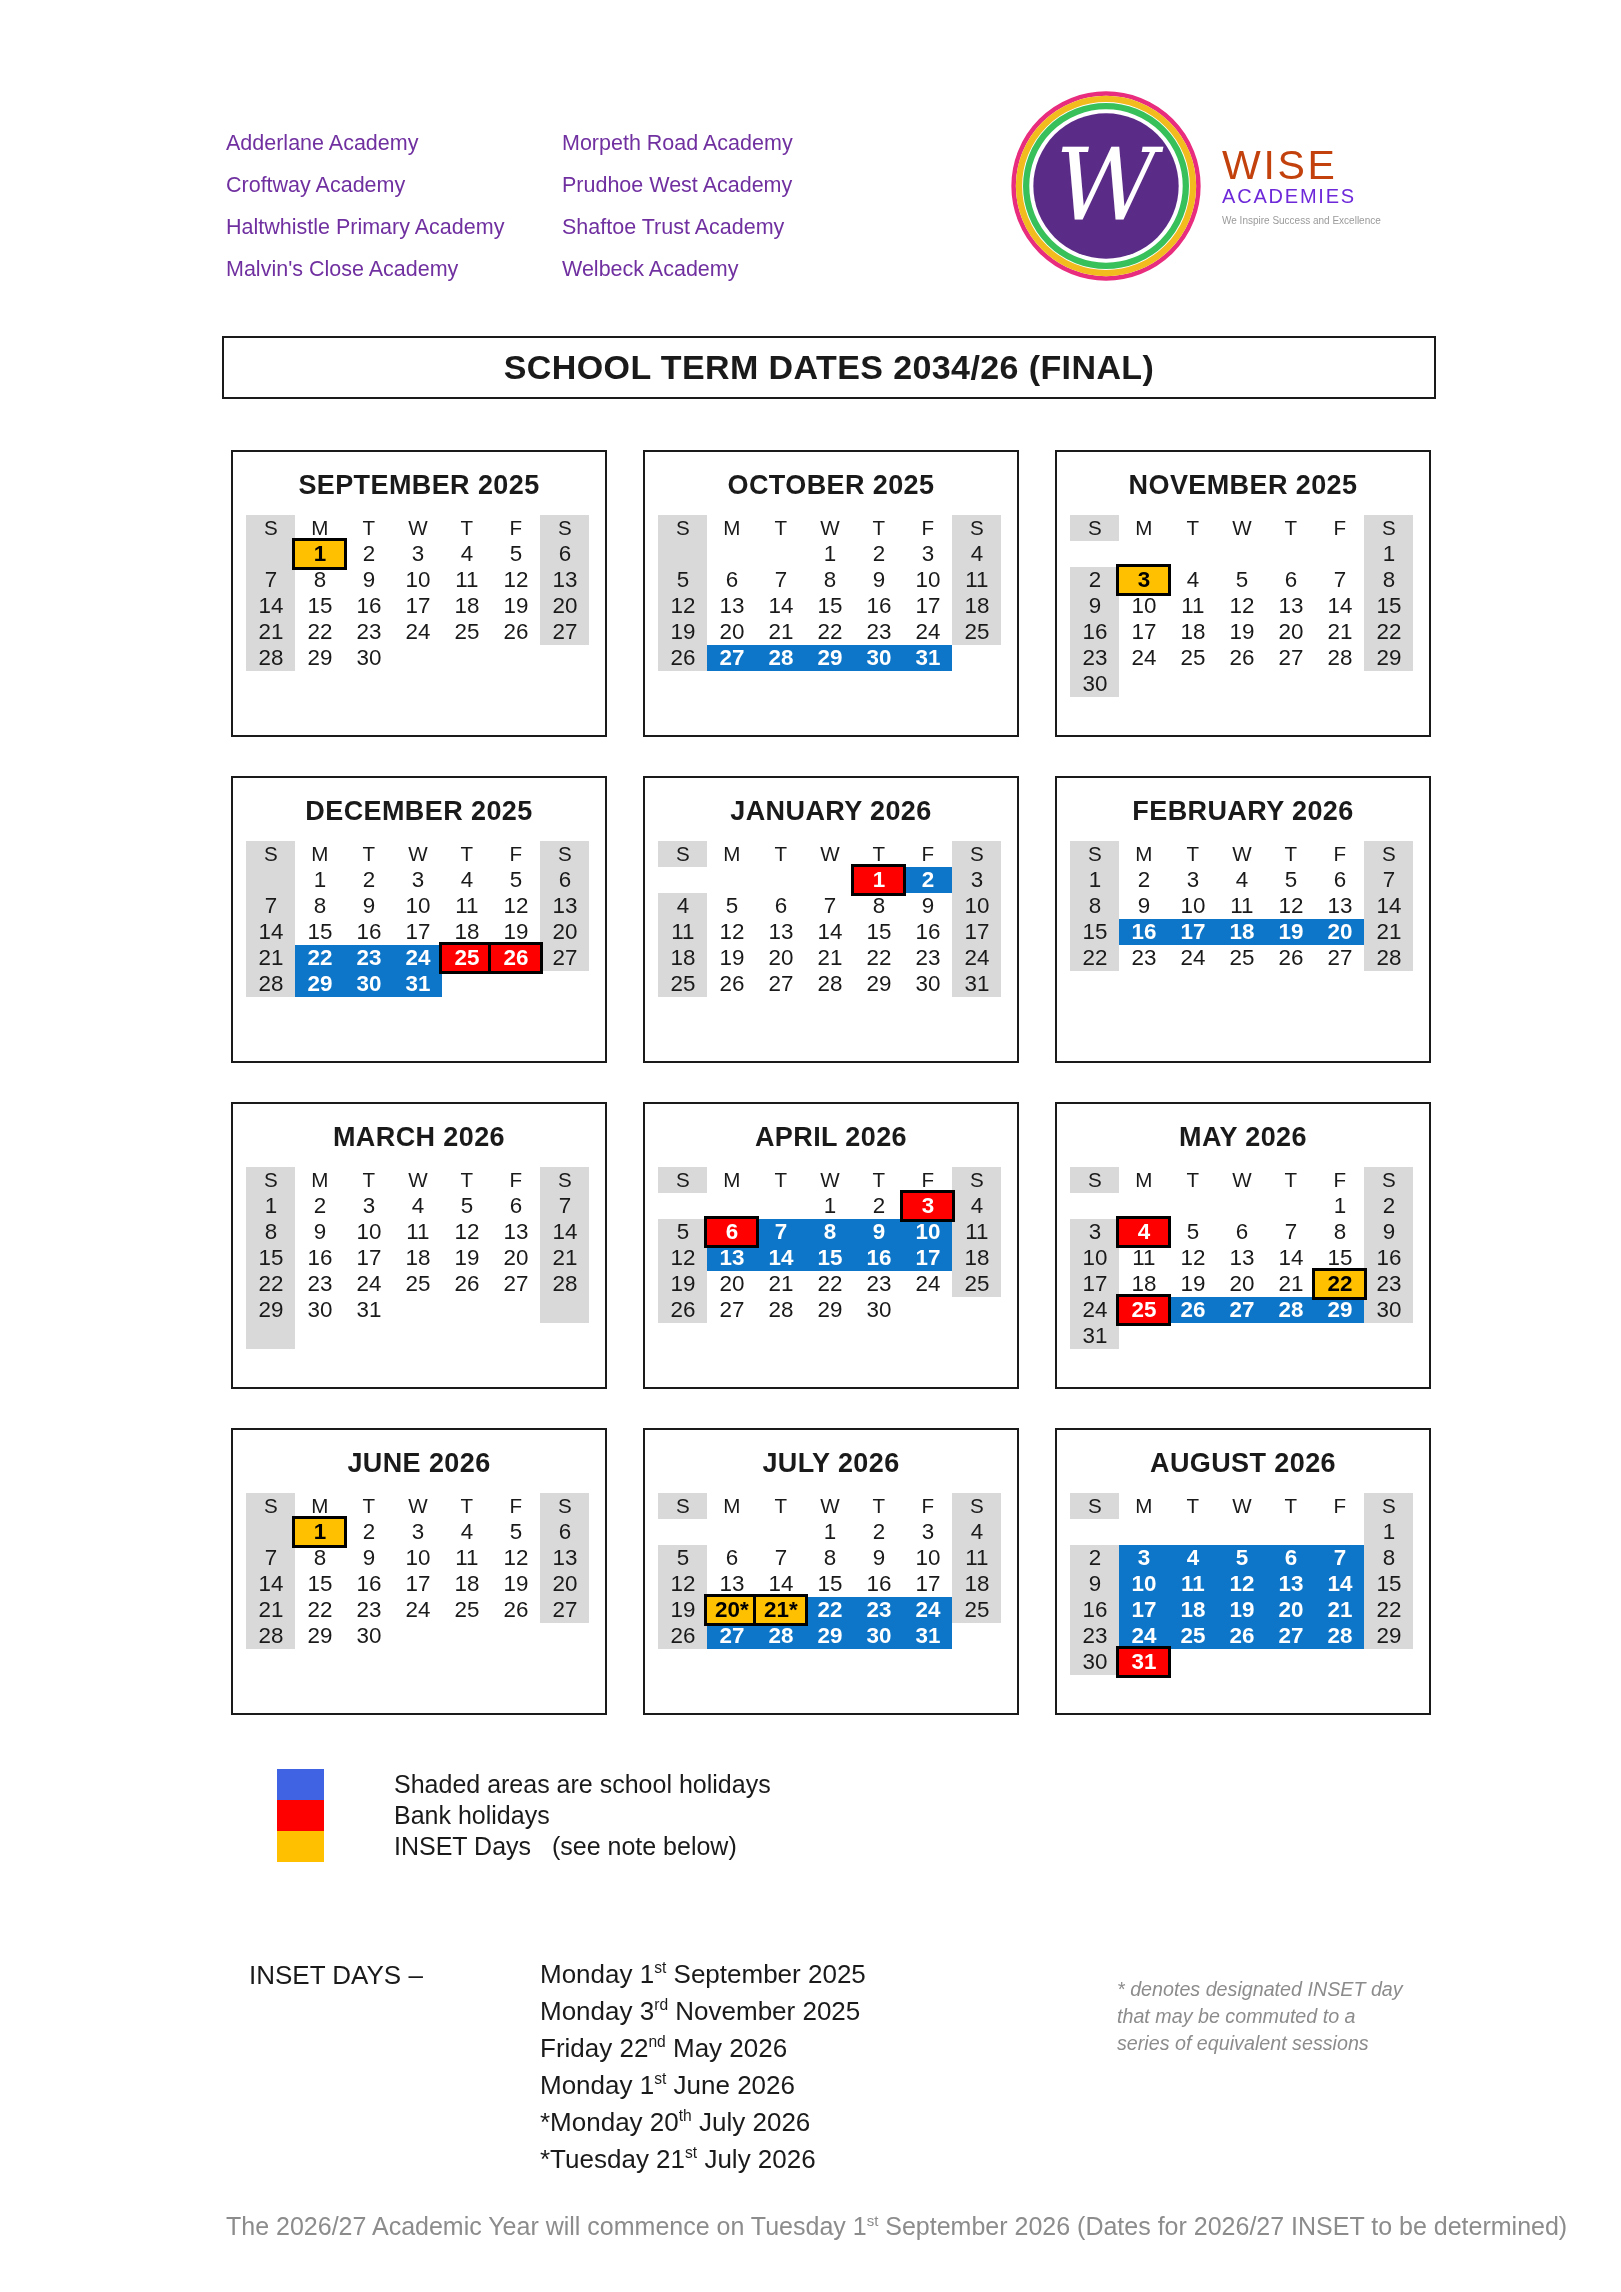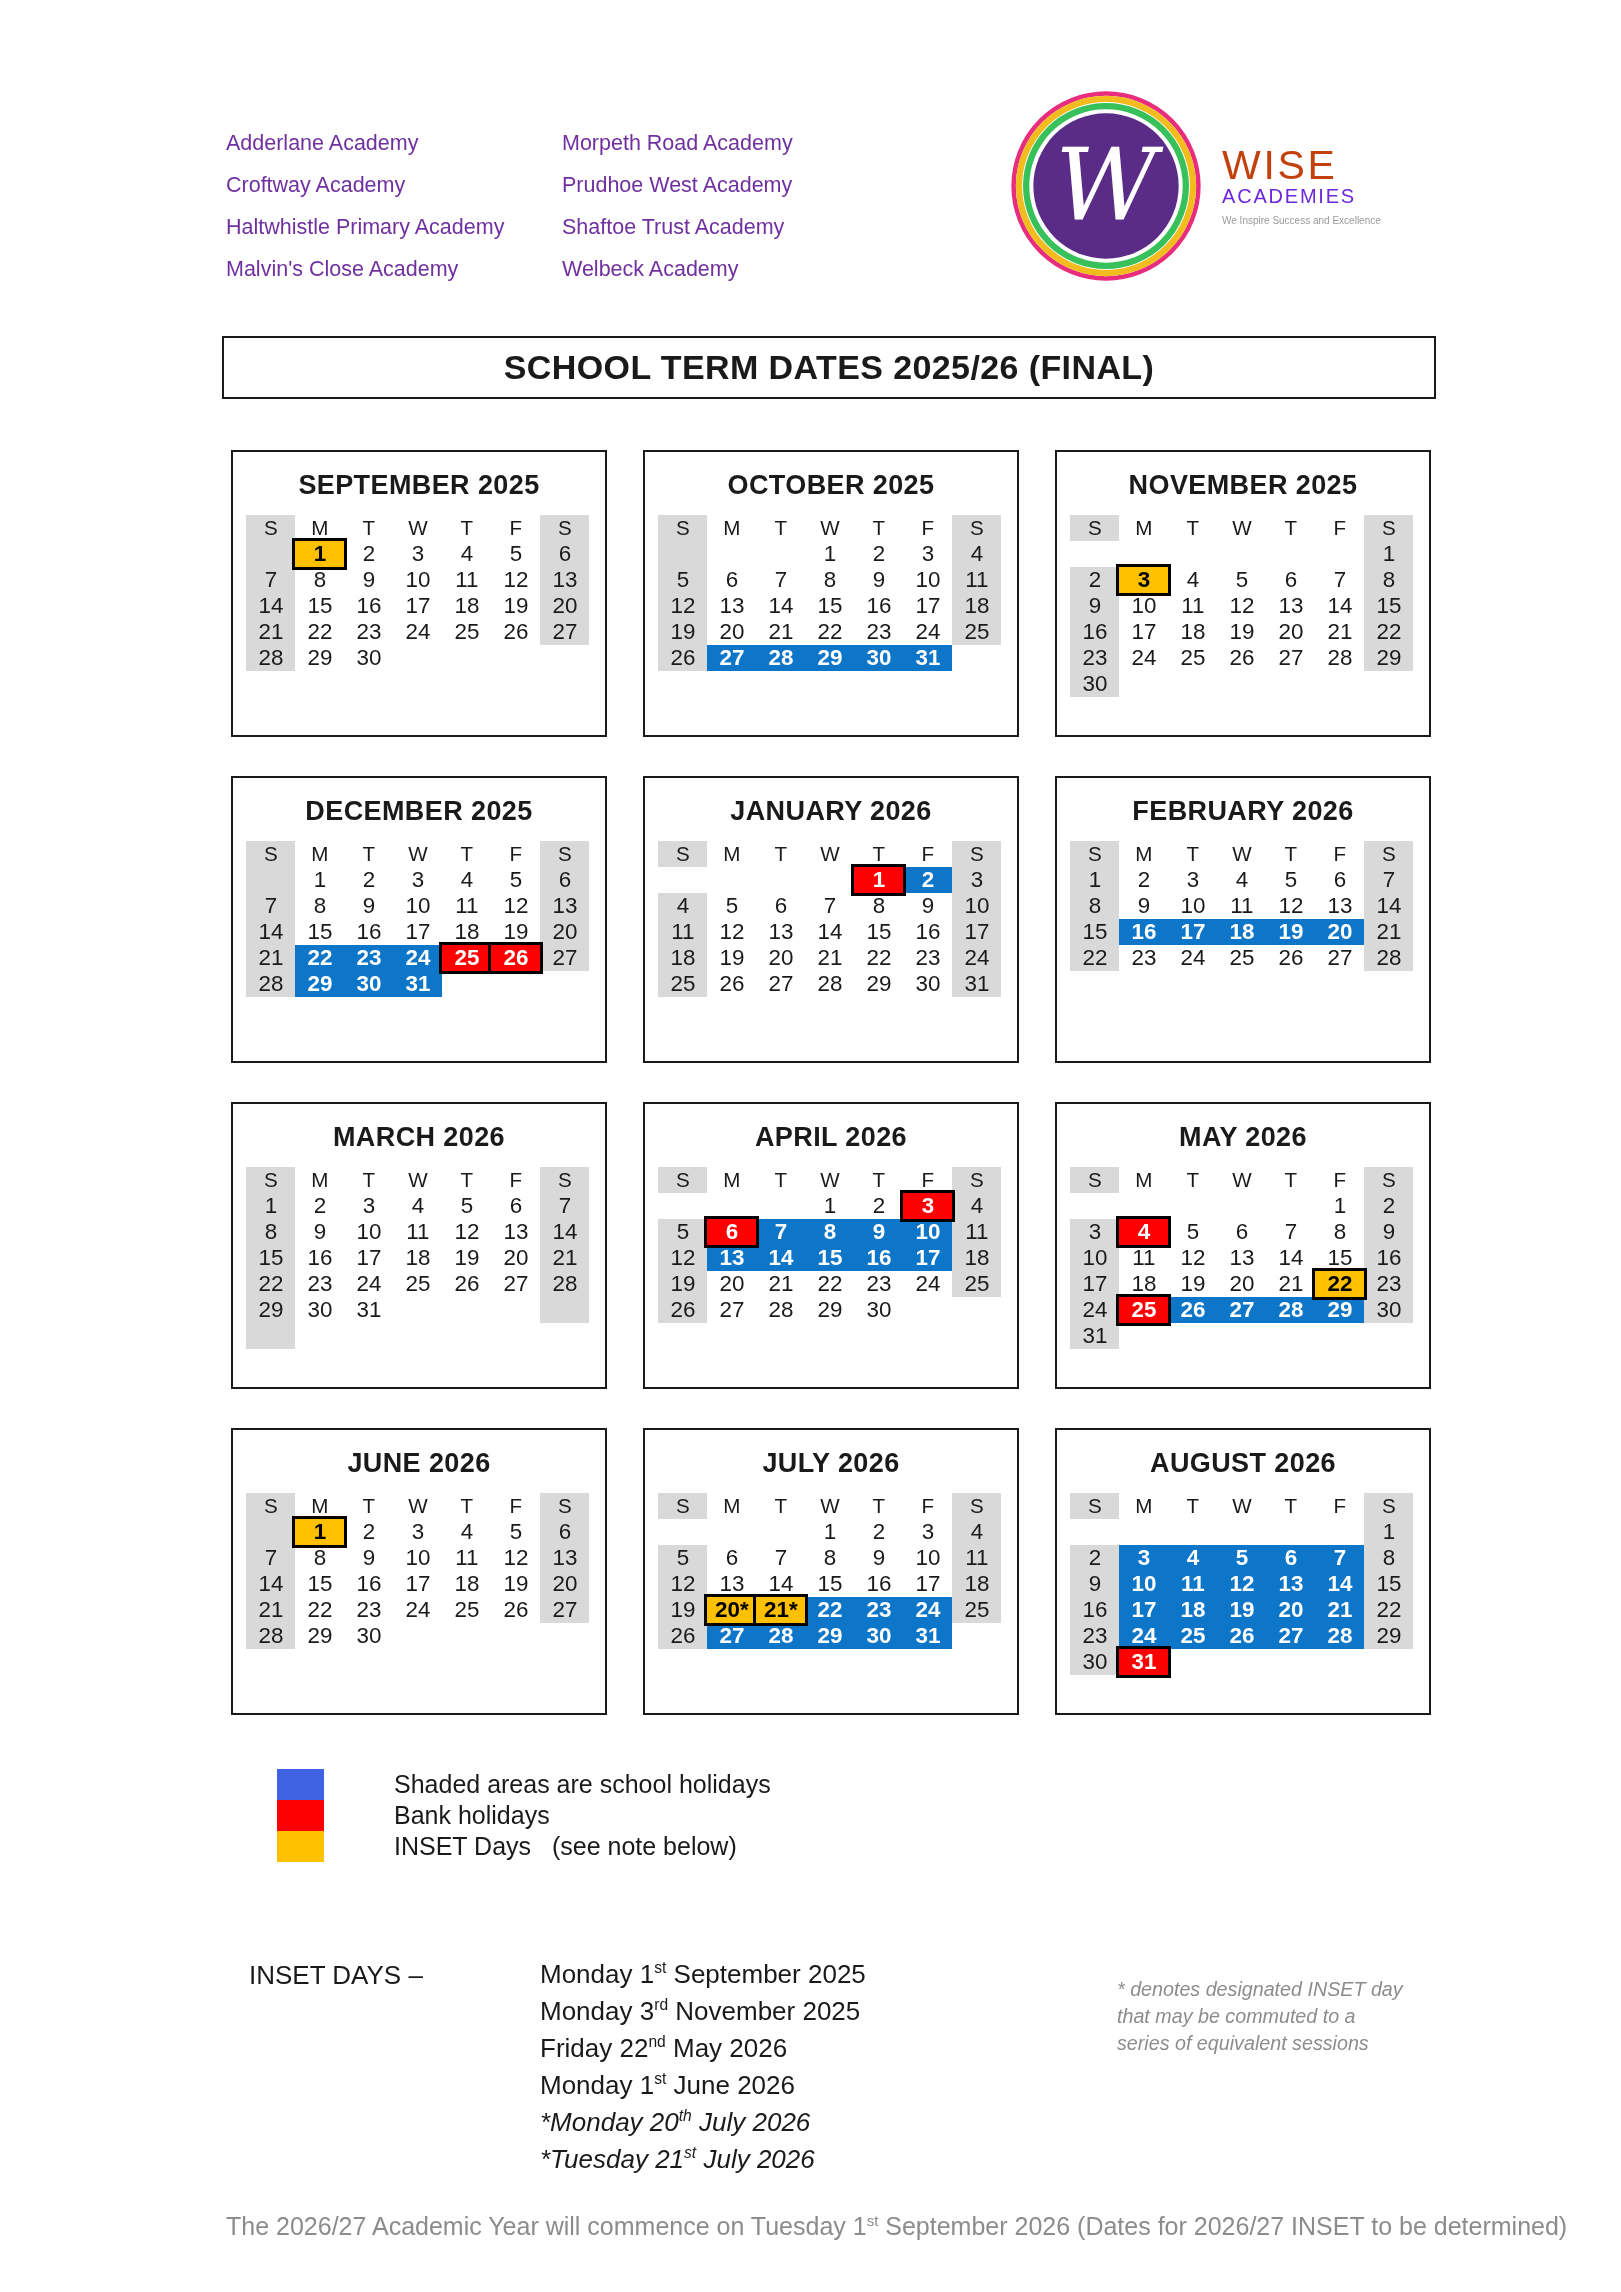--- a/index.html
+++ b/index.html
@@ -37,21 +37,21 @@
   
   .legend{position:absolute;left:229px;top:1769px;padding-left:48px;}
   .legend-row{display:flex;align-items:center;height:31px;}
   .legend-swatch{width:47px;height:31px;flex:0 0 47px;}
   .legend-label{margin-left:70px;font-size:25px;white-space:pre;}
 
   
   .inset-label{position:absolute;left:249px;top:1960px;font-size:26px;}
   .inset-lines{position:absolute;left:540px;top:1956px;font-size:26px;}
   .inset-line{height:37px;line-height:37px;}
-  .inset-line.it{font-style:italic;}
+  .inset-line.it{}
   sup{font-size:60%;line-height:0;vertical-align:super;}
 
   
   .side-note{position:absolute;left:1117px;top:1976px;font-size:19.7px;font-style:italic;color:var(--note_gray);line-height:27px;}
 
   
   .footer{position:absolute;left:226px;top:2212px;font-size:25px;color:var(--note_gray);}
 </style>
 </head>
 <body>
@@ -76,21 +76,21 @@
     <circle cx="107" cy="107" r="97" fill="none" stroke="#F3BC1E" stroke-width="7"></circle>
     <circle cx="107" cy="107" r="89" fill="none" stroke="#38C15B" stroke-width="7"></circle>
     <circle cx="107" cy="107" r="81" fill="#5B2C87"></circle>
     <text x="107" y="144" text-anchor="middle" font-family="'DejaVu Serif', serif" font-style="italic" font-size="110" fill="#ffffff">W</text>
   </svg>
   <div class="logo-wise">WISE</div>
   <div class="logo-academies">ACADEMIES</div>
   <div class="logo-tagline">We Inspire Success and Excellence</div>
 
   <div class="title-box">
-    <span>SCHOOL TERM DATES 2025/26 (FINAL)</span>
+    <span>SCHOOL TERM DATES 2034/26 (FINAL)</span>
   </div>
 
   <div class="months" id="months">
       <div class="month">
         <div class="month-title">SEPTEMBER 2025</div>
         <div class="month-grid">
           <div class="cell hd wk">S</div>
           <div class="cell hd">M</div>
           <div class="cell hd">T</div>
           <div class="cell hd">W</div>

